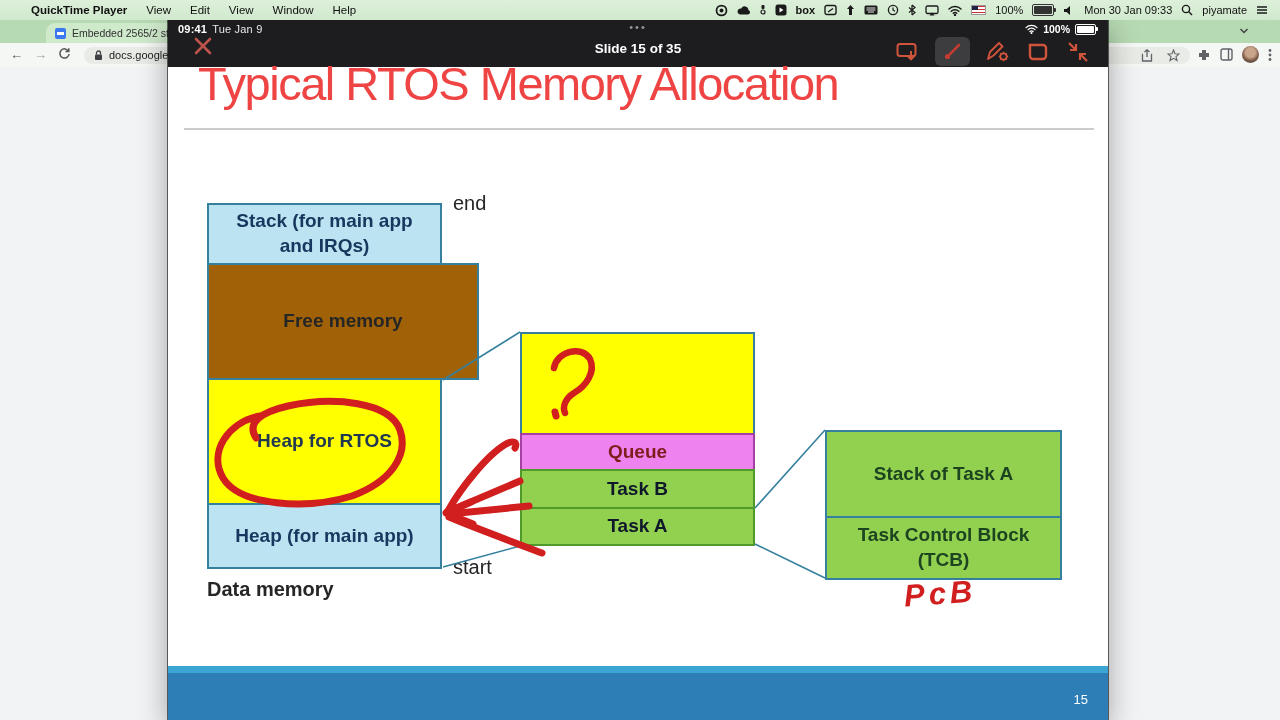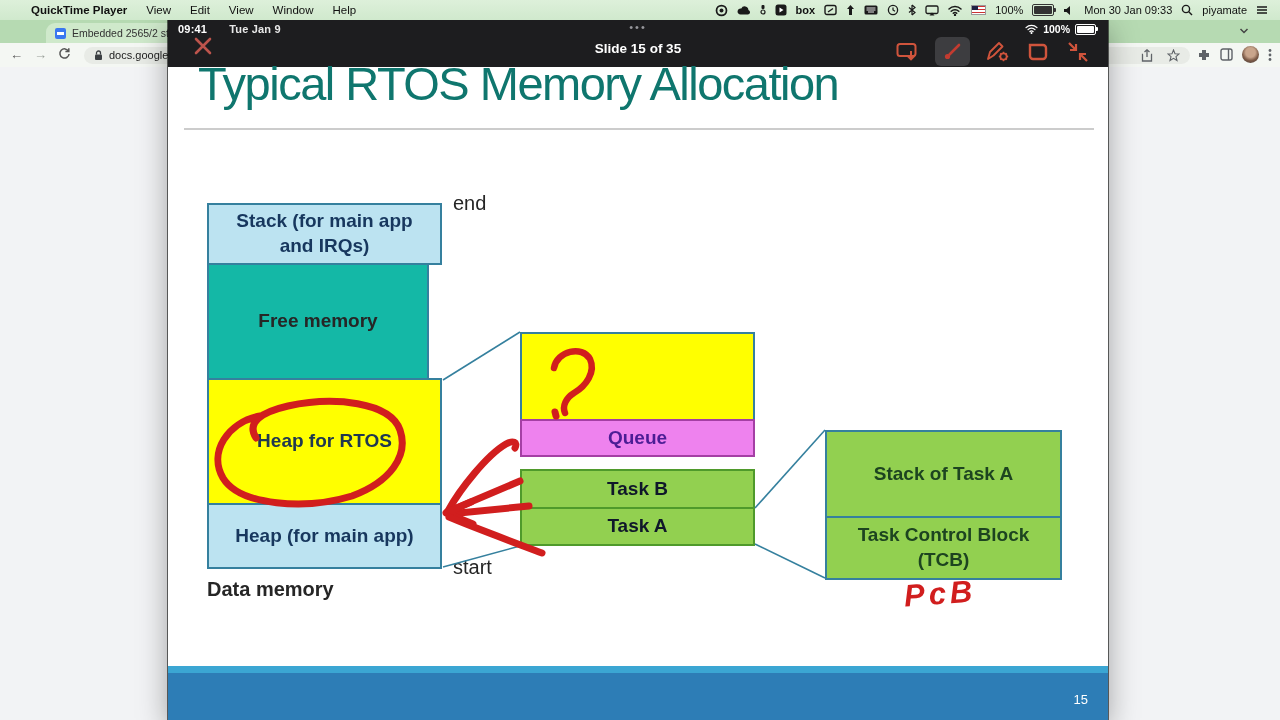--- a/index.html
+++ b/index.html
@@ -37,45 +37,45 @@
   .pill-right{margin-left:auto;display:flex;gap:14px;align-items:center}
   .bt-right{position:absolute;right:8px;top:3px;display:flex;gap:9px;align-items:center}
   .avatar{width:17px;height:17px;border-radius:50%;background:radial-gradient(circle at 50% 38%,#c9a58c 0 35%,#7d5b48 60%,#3c3734 100%)}
   .content-bg{position:absolute;left:0;top:67px;width:1280px;height:653px;background:#f2f3f5;z-index:0}
 
   
   .video{position:absolute;left:168px;top:20px;width:940px;height:700px;background:#fff;z-index:20;
     box-shadow:0 0 0 1px rgba(10,10,10,.6),0 8px 28px rgba(0,0,0,.35)}
   .vtopbar{position:absolute;left:0;top:0;width:940px;height:47px;background:#1d1d1f;color:#fff}
   .vtime{position:absolute;left:10px;top:3px;font-size:11px;font-weight:bold;letter-spacing:.2px}
-  .vdate{font-weight:bold;color:#e8e8e8;margin-left:22px}
+  .vdate{font-weight:normal;color:#e8e8e8;margin-left:5px}
   .vdots{position:absolute;left:50%;top:1px;transform:translateX(-50%);color:#97979c;font-size:11px;letter-spacing:2px}
   .vcounter{position:absolute;left:50%;top:21px;transform:translateX(-50%);font-size:13.5px;font-weight:600;white-space:nowrap}
   .vclose{position:absolute;left:24px;top:15px;width:22px;height:22px;cursor:pointer}
   .vstatus-right{position:absolute;right:12px;top:3px;display:flex;align-items:center;gap:5px;font-size:10.5px;font-weight:600}
   .wbatt{width:19px;height:9px;border:1px solid #fff;border-radius:2px;position:relative}
   .wbatt::before{content:"";position:absolute;inset:1px;background:#fff;border-radius:1px}
   .wbatt::after{content:"";position:absolute;right:-3px;top:2px;width:2px;height:4px;background:#fff;border-radius:0 1px 1px 0}
   .vtools{position:absolute;right:18px;top:17px;display:flex;align-items:center;gap:15px}
   .vtool{width:25px;height:25px;display:flex;align-items:center;justify-content:center}
   .active-box{background:#3d3d40;border-radius:6px;padding:2px 5px}
 
   
-  .slide-title{position:absolute;left:30px;top:36px;font-size:47px;color:#0f766e;
+  .slide-title{position:absolute;left:30px;top:36px;font-size:47px;color:#ef4444;
     letter-spacing:-1.5px;white-space:nowrap;font-weight:400}
   .slide-hr{position:absolute;left:16px;top:108px;width:910px;height:2px;background:#cccccc}
 
   .blk{position:absolute;display:flex;align-items:center;justify-content:center;text-align:center;
     font-weight:bold;font-size:19px;line-height:1.3;border:2px solid #35809e;box-sizing:border-box;color:#17375e}
   #b-stack{left:39px;top:183px;width:235px;height:62px;background:#bce3f1;padding:0 12px}
-  #b-free{left:39px;top:243px;width:222px;height:117px;background:#14b8a6;color:#262626}
+  #b-free{left:39px;top:243px;width:272px;height:117px;background:#a16207;color:#262626}
   #b-rtosheap{left:39px;top:358px;width:235px;height:127px;background:#ffff00;color:#203850}
   #b-mainheap{left:39px;top:483px;width:235px;height:66px;background:#bce3f1}
   #b-yellow{left:352px;top:312px;width:235px;height:103px;background:#ffff00}
-  #b-queue{left:352px;top:399px;width:235px;height:38px;background:#ee82ee;color:#4c1d95;border-color:#a43fa4}
+  #b-queue{left:352px;top:413px;width:235px;height:38px;background:#ee82ee;color:#7f1d1d;border-color:#a43fa4}
   #b-taskb{left:352px;top:449px;width:235px;height:40px;background:#92d050;color:#0f172a;border-color:#4f9a2b}
   #b-taska{left:352px;top:487px;width:235px;height:39px;background:#92d050;color:#0f172a;border-color:#4f9a2b}
   #b-stacka{left:657px;top:410px;width:237px;height:88px;background:#92d050;color:#1d4420}
   #b-tcb{left:657px;top:496px;width:237px;height:64px;background:#92d050;color:#1d4420;padding:0 22px}
 
   .lbl{position:absolute;font-size:20px;color:#262626}
   #lbl-end{left:285px;top:172px}
   #lbl-start{left:285px;top:536px}
   #lbl-datamem{left:39px;top:558px;width:235px;text-align:left;font-weight:bold}
   #pcb{position:absolute;left:736px;top:556px;color:#d11e1e;font-size:31px;font-weight:bold;

